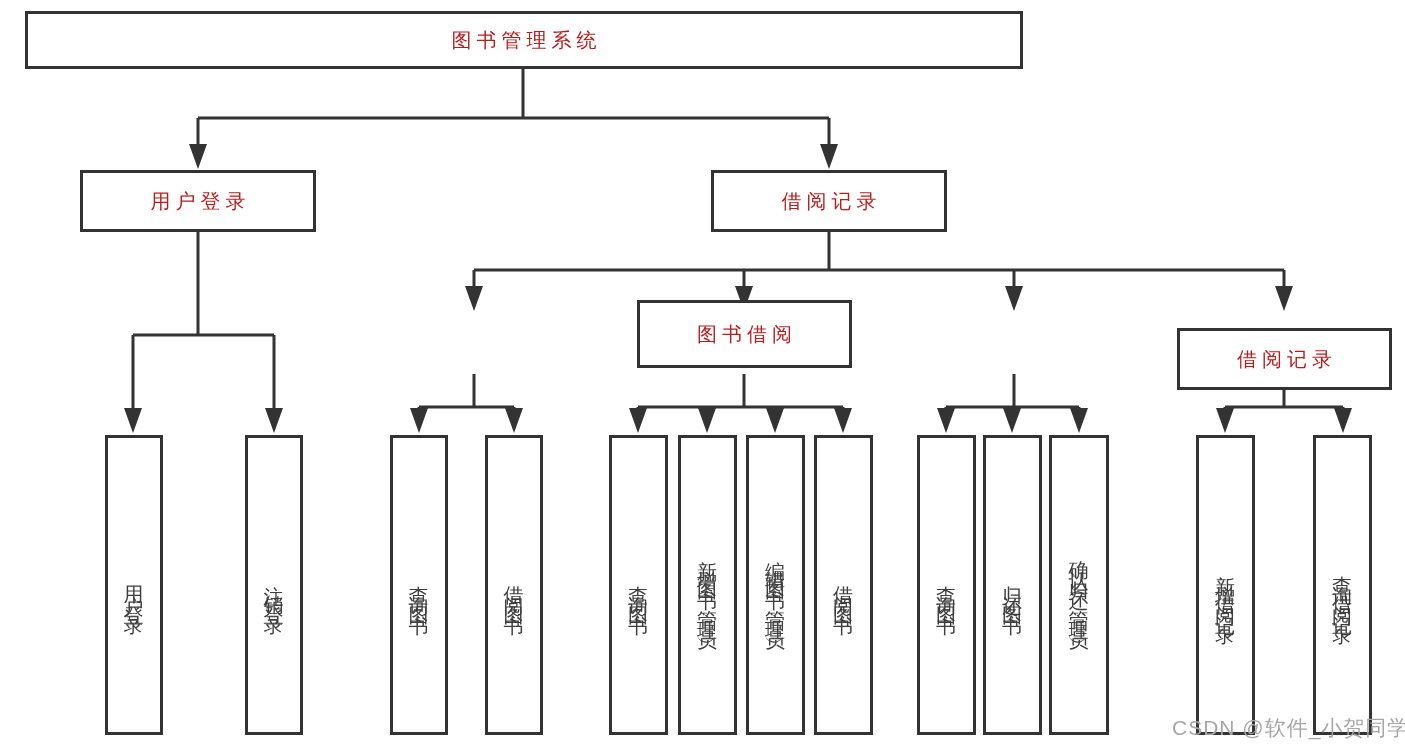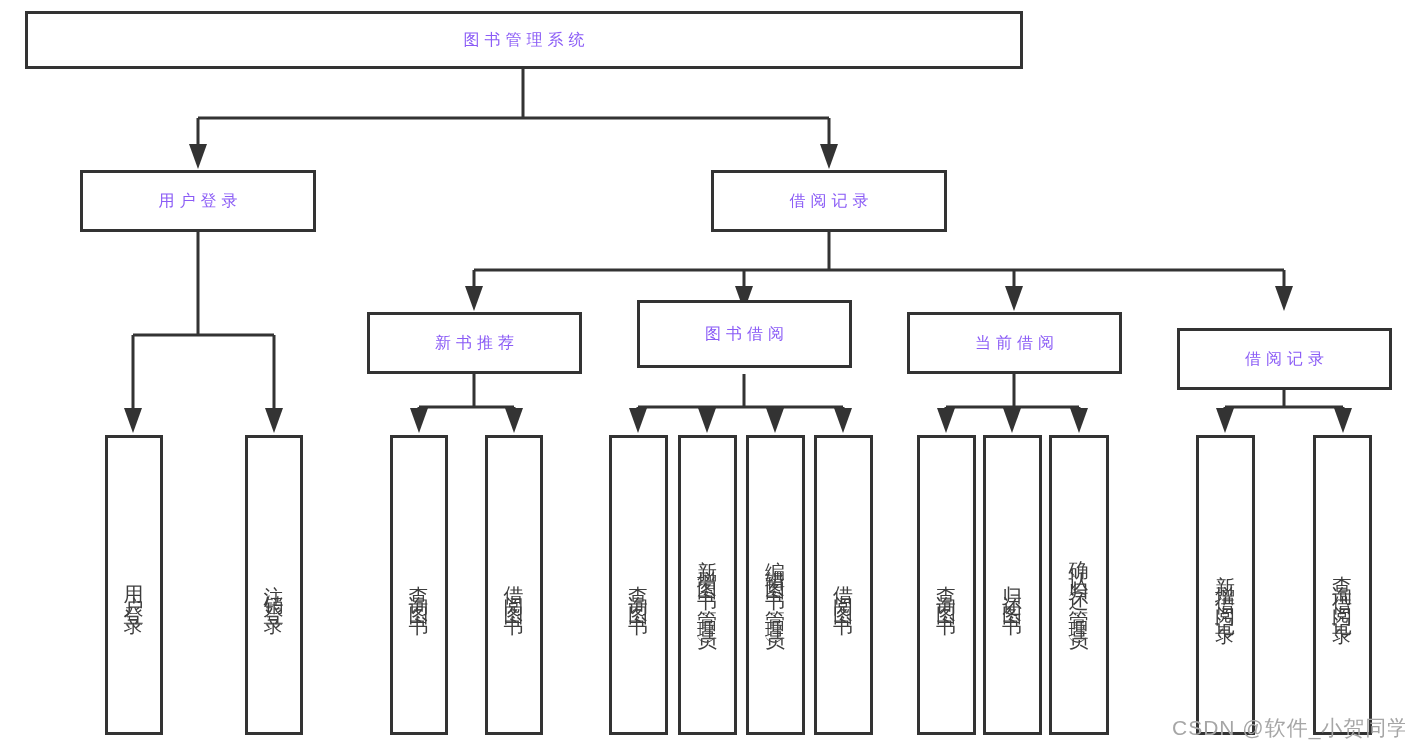--- a/index.html
+++ b/index.html
@@ -13,22 +13,22 @@
   .wires{position:absolute;left:0;top:0;z-index:1;}
   .box{
     position:absolute;
     background:#ffffff;
     border:3px solid #333333;
     box-sizing:border-box;
     display:flex;align-items:center;justify-content:center;
     z-index:2;
   }
   .lbl{
-    font-size:16px;
-    color:#8b5cf6;
+    font-size:20px;
+    color:#b91c1c;
     letter-spacing:5px;
     margin-right:-5px;
     white-space:nowrap;
   }
   .vlbl{
     writing-mode:vertical-rl;
     font-size:20px;
     color:#3d3d3d;
     letter-spacing:10px;
     margin-bottom:-10px;
@@ -86,28 +86,22 @@
     <span class="lbl">图书管理系统</span>
   </div>
 
   <div class="box" style="left:80px;top:170px;width:236px;height:62px">
     <span class="lbl">用户登录</span>
   </div>
   <div class="box" style="left:711px;top:170px;width:236px;height:62px">
     <span class="lbl">借阅记录</span>
   </div>
 
-  <div class="box" style="left:367px;top:312px;width:215px;height:62px">
-    <span class="lbl">新书推荐</span>
-  </div>
   <div class="box" style="left:637px;top:300px;width:215px;height:68px">
     <span class="lbl">图书借阅</span>
-  </div>
-  <div class="box" style="left:907px;top:312px;width:215px;height:62px">
-    <span class="lbl">当前借阅</span>
   </div>
   <div class="box" style="left:1177px;top:328px;width:215px;height:62px">
     <span class="lbl">借阅记录</span>
   </div>
 
   <div class="box" style="left:105px;top:435px;width:58px;height:300px">
     <span class="vlbl">用户登录</span>
   </div>
   <div class="box" style="left:245px;top:435px;width:58px;height:300px">
     <span class="vlbl">注销登录</span>

